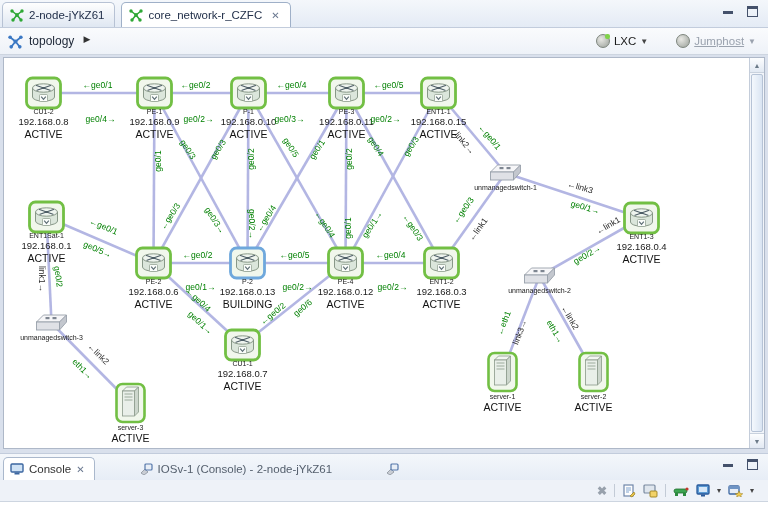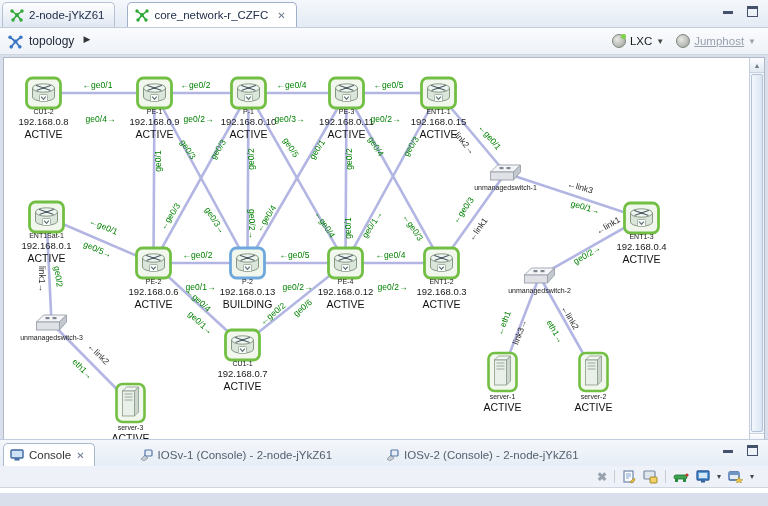--- a/index.html
+++ b/index.html
@@ -4,34 +4,34 @@
 <style>
   * { margin:0; padding:0; box-sizing:border-box; }
   html,body { width:768px; height:506px; }
   body { font-family:"Liberation Sans", sans-serif; background:#d9e0ec; overflow:hidden; }
   .window { width:768px; height:506px; background:#d9e0ec; position:relative; }
 
   
   .editor-tabbar { height:28px; background:linear-gradient(#f4f7fb,#e4ebf5); border-bottom:1px solid #c2ccdc;
     display:flex; align-items:flex-end; padding-left:2px; position:relative; }
   .etab { display:flex; align-items:center; gap:5px; height:25px; padding:0 10px 0 7px;
-    border:1px solid #b7c2d4; border-bottom:none; border-radius:5px 5px 0 0; margin-right:12px;
+    border:1px solid #b7c2d4; border-bottom:none; border-radius:5px 5px 0 0; margin-right:6px;
     background:linear-gradient(#fefefe,#dfe7f2); font-size:11.5px; color:#22304a; cursor:default; }
   .etab.active { background:#ffffff; border-color:#9fb0c8; }
   .etab .close { font-size:10px; color:#6a7890; margin-left:4px; }
   .win-controls { position:absolute; right:10px; top:6px; display:flex; gap:14px; align-items:center; }
   .min-glyph { width:10px; height:5px; border-bottom:3px solid #44516b; display:inline-block; }
   .max-glyph { width:11px; height:11px; border:1px solid #44516b; border-top:3px solid #44516b; display:inline-block; }
 
   
   .topo-toolbar { height:27px; background:linear-gradient(#fafbfd,#eef2f8); border-bottom:1px solid #cdd5e0;
     display:flex; align-items:center; padding:0 8px; }
   .breadcrumb { display:flex; align-items:flex-start; gap:6px; font-size:12px; color:#1c2636; }
   .breadcrumb .arrow { font-size:9px; color:#333; margin-left:3px; }
-  .toolbar-right { margin-left:auto; display:flex; align-items:flex-start; gap:4px; font-size:11.5px; }
+  .toolbar-right { margin-left:auto; display:flex; align-items:flex-start; gap:20px; font-size:11.5px; }
   .tool-group { display:flex; align-items:center; gap:4px; padding:2px 4px; border-radius:3px; }
   .lxc-label { color:#1a1a1a; }
   .jumphost-label { color:#9aa2ae;text-decoration:underline; }
   .dd-arrow { font-size:8px; color:#444; }
   .dd-arrow.dim { color:#9aa2ae; }
   .round-icon { width:14px; height:14px; border-radius:50%; background:radial-gradient(circle at 35% 35%, #e8e8e4, #9aa09a);
     border:1px solid #7d857d; display:inline-block; position:relative; }
   .round-icon.lxc:after { content:""; position:absolute; right:-1px; top:-1px; width:5px; height:5px; background:#7fd24a; border-radius:2px; }
 
   
@@ -39,21 +39,21 @@
   .topo-svg { flex:1; }
   svg text { font-family:"Liberation Sans", sans-serif; }
   .vscroll { width:15px; background:#f2f5fa; border-left:1px solid #c4cdda; position:relative; }
   .vs-btn { height:15px; width:100%; display:flex; align-items:center; justify-content:center;
     font-size:7px; color:#6b7智a88; color:#6b7a88; background:linear-gradient(#fcfdfe,#e2e9f3); border-bottom:1px solid #c9d2de; }
   .vs-btn.bottom { position:absolute; bottom:0; border-top:1px solid #c9d2de; border-bottom:none; }
   .vs-thumb { position:absolute; top:16px; bottom:16px; left:1px; right:1px;
     background:linear-gradient(90deg,#f4f8fd,#d9e4f2); border:1px solid #b6c3d6; border-radius:2px; }
 
   
-  .console-panel { position:absolute; left:0; right:0; bottom:14px; height:53px; background:#e7edf6; border-top:1px solid #c2ccdc; }
+  .console-panel { position:absolute; left:0; right:0; bottom:0; height:53px; background:#e7edf6; border-top:1px solid #c2ccdc; }
   .console-tabbar { height:26px; display:flex; align-items:flex-end; padding-left:3px; position:relative;
      background:linear-gradient(#f4f7fb,#e7edf6); }
   .ctab { display:flex; align-items:center; gap:5px; height:23px; padding:0 9px 0 6px; font-size:11.5px; color:#333; }
   .ctab.active { background:#fff; border:1px solid #aab8cc; border-bottom:none; border-radius:5px 5px 0 0; }
   .ctab.plain { color:#55606e;padding-left:44px; }
   .ctab .close { font-size:10px; color:#6a7890; }
   .console-win-controls { position:absolute; right:10px; top:5px; display:flex; gap:14px; align-items:center; }
   .console-toolbar { height:21px; display:flex; align-items:center; justify-content:flex-end; gap:7px; padding-right:14px;
      background:#eef2f8; }
   .ct-sep { width:1px; height:13px; background:#c3cbd6; }
@@ -423,21 +423,20 @@
           <path d="M2 10 L6 6 L9 9 L5 12 Z" fill="#c9cdd4" stroke="#8a929c" stroke-width="0.8"></path>
           <rect x="6" y="1" width="7" height="6" rx="1" fill="#e8eef6" stroke="#5577aa" stroke-width="1.2"></rect>
         </svg>
         <span>IOSv-1 (Console) - 2-node-jYkZ61</span>
       </div>
       <div class="ctab plain">
         <svg class="icon-svg" width="14" height="12" viewBox="0 0 14 12">
           <path d="M2 10 L6 6 L9 9 L5 12 Z" fill="#c9cdd4" stroke="#8a929c" stroke-width="0.8"></path>
           <rect x="6" y="1" width="7" height="6" rx="1" fill="#e8eef6" stroke="#5577aa" stroke-width="1.2"></rect>
         </svg>
-        <span>IOSv-2 (Console) - 2-node-jYkZ61</span>
       </div>
       <div class="console-win-controls">
         <span class="min-glyph"></span>
         <span class="max-glyph"></span>
       </div>
     </div>
     <div class="console-toolbar">
       <span class="ct-x">✖</span>
       <span class="ct-sep"></span>
       <svg class="icon-svg" width="14" height="14" viewBox="0 0 14 14">

